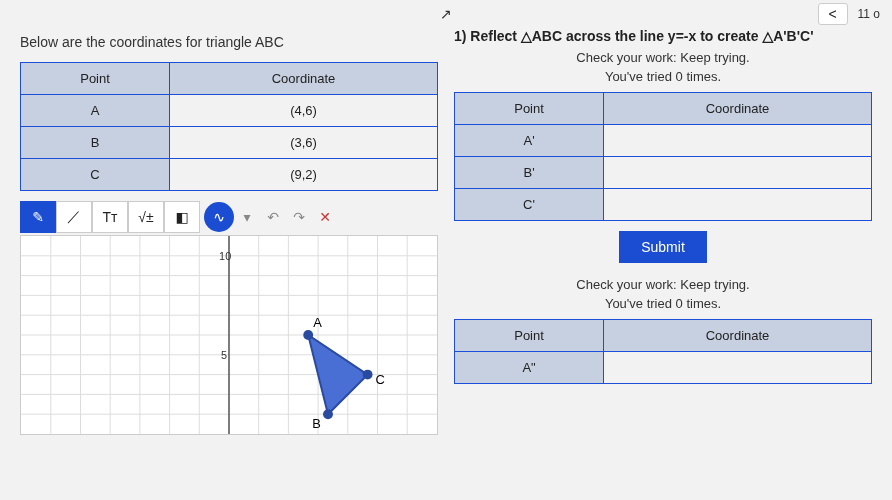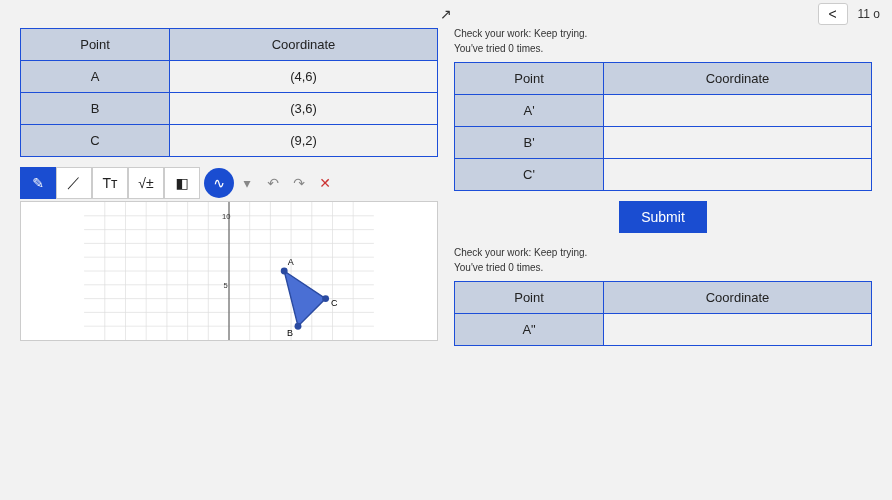--- a/index.html
+++ b/index.html
@@ -14,40 +14,41 @@
   table.data { border-collapse: collapse; width: 100%; margin-bottom: 10px; }
   table.data th, table.data td { border: 1px solid #1d4ed8; padding: 8px 6px; text-align: center; font-size: 13px; }
   table.data th { background: #c7d0e0; font-weight: normal; }
   table.data .ptcell { background: #c7d0e0; }
   .toolbar { display: flex; align-items: center; gap: 0; margin: 4px 0 0 0; }
   .tool { width: 36px; height: 32px; border: 1px solid #ccc; background: #fff; display: flex; align-items: center; justify-content: center; font-size: 14px; cursor: pointer; }
   .tool.active { background: #1a4dd1; color: #fff; border-color: #1a4dd1; }
   .tool.scribble { background: #1a4dd1; color: #fff; border-radius: 50%; width: 30px; height: 30px; border: none; margin-left: 4px; }
   .tool.plain { border: none; background: transparent; width: 26px; color: #888; }
   .tool.close { color: #c33; }
-  .graph-wrap { border: 1px solid #ccc; background: #fff; height: 140px; position: relative; margin-top: 2px; overflow: hidden; }
+  .graph-wrap { border: 1px solid #ccc; background: #fff; height: 200px; position: relative; margin-top: 2px; overflow: hidden; }
   .prompt { font-weight: bold; font-size: 14px; margin-bottom: 6px; }
-  .check { font-size: 10px; color: #333; margin-bottom: 4px; }
+  .check { font-size: 13px; color: #333; margin-bottom: 4px; text-align: center; }
   .submit-wrap { text-align: center; margin: 8px 0 14px; }
   .submit { background: #1a4dd1; color: #fff; border: none; padding: 8px 22px; font-size: 14px; cursor: pointer; }
   .section2 { margin-top: 4px; }
   .right table.data td.empty { height: 32px; }
 </style>
 </head>
 <body>
 
 <div class="topbar">
   <span class="expand-icon">↗</span>
   <div class="nav-back">&lt;</div>
   <span class="page-count">11 o</span>
 </div>
 
 <div class="main">
 
   <div class="col left">
+    <div class="intro">Below are the coordinates for triangle ABC</div>
 
     <table class="data">
       <tbody>
           <tr>
         <th>Point</th>
         <th>Coordinate</th>
       </tr>
       <tr>
             <td class="ptcell">A</td>
             <td>(4,6)</td>
@@ -110,20 +111,23 @@
         <circle cx="310" cy="180" r="5" fill="#2a4aa0"></circle>
         <circle cx="350" cy="140" r="5" fill="#2a4aa0"></circle>
         <text x="295" y="92" font-size="13" fill="#000">A</text>
         <text x="294" y="194" font-size="13" fill="#000">B</text>
         <text x="358" y="150" font-size="13" fill="#000">C</text>
       </svg>
     </div>
   </div>
 
   <div class="col right">
+    <div class="prompt">
+      <span>1) Reflect </span><span>△ABC</span><span> across the line y=-x to create </span><span>△A'B'C'</span>
+    </div>
     <div class="check">Check your work: Keep trying.</div>
     <div class="check">You've tried 0 times.</div>
 
     <table class="data" style="margin-top:8px;">
       <tbody>
           <tr>
         <th>Point</th>
         <th>Coordinate</th>
       </tr>
       <tr>

